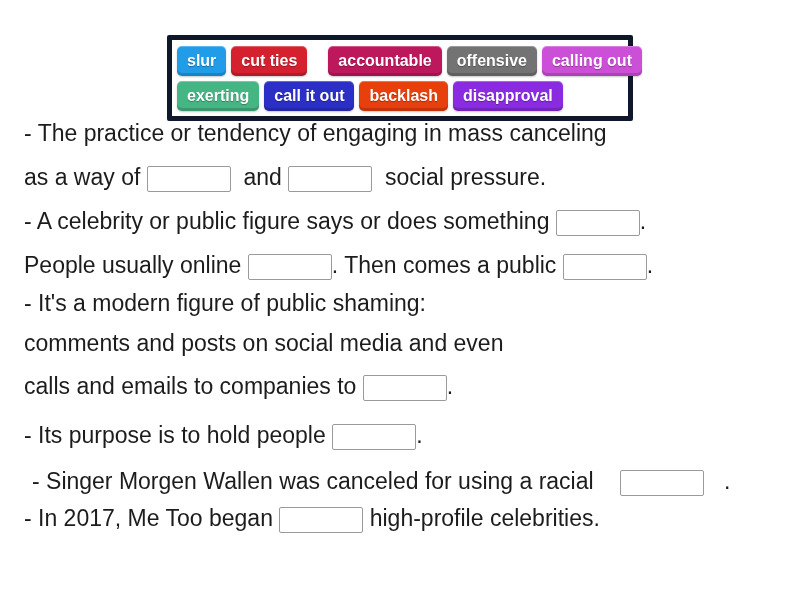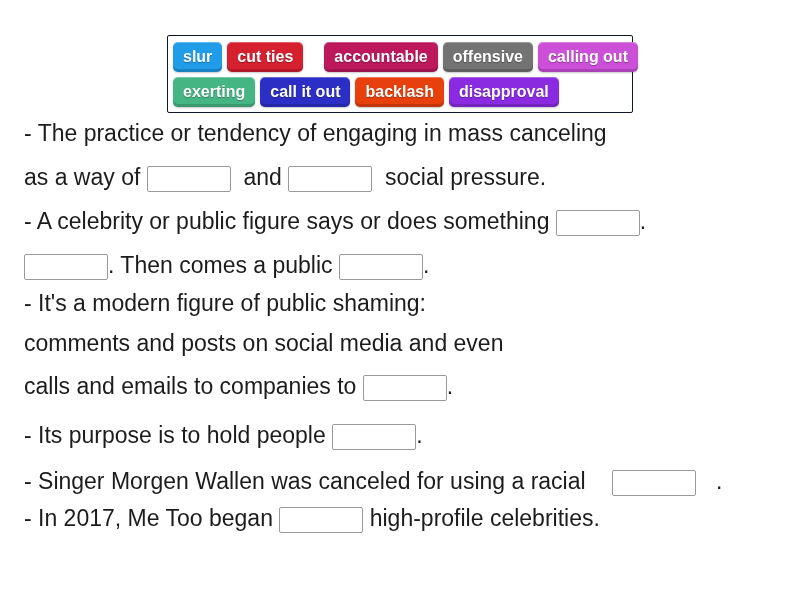--- a/index.html
+++ b/index.html
@@ -17,21 +17,21 @@
     position: relative;
   }
 
   
   #word-bank {
     position: absolute;
     left: 167px;
     top: 35px;
     width: 466px;
     box-sizing: border-box;
-    border: 1px solid #0f172a;
+    border: 5px solid #0f172a;
     background: #ffffff;
     padding: 6px 5px 5px 5px;
     border-radius: 2px;
   }
   .tile-row {
     display: flex;
     flex-direction: row;
     align-items: flex-start;
     gap: 5px;
     margin-bottom: 5px;
@@ -105,20 +105,20 @@
       <div class="tile" style="background: rgb(44, 47, 198);">call it out</div>
       <div class="tile" style="background: rgb(232, 64, 12);">backlash</div>
       <div class="tile" style="background: rgb(138, 43, 226);">disapproval</div>
     </div>
   </div>
 
 <div id="exercise-body">
     <div class="line" style="position: absolute; left: 0px; top: 0px;"><span class="line-text">- The practice or tendency of engaging in mass canceling</span></div>
     <div class="line" style="position: absolute; left: 0px; top: 44px;"><span class="line-text">as a way of </span><span class="blank" style="width: 84px;"></span><span class="line-text">  and </span><span class="blank" style="width: 84px;"></span><span class="line-text">  social pressure.</span></div>
     <div class="line" style="position: absolute; left: 0px; top: 88px;"><span class="line-text">- A celebrity or public figure says or does something </span><span class="blank" style="width: 84px;"></span><span class="line-text">.</span></div>
-    <div class="line" style="position: absolute; left: 0px; top: 132px;"><span class="blank" style="width: 84px;"></span><span class="line-text">. Then comes a public </span><span class="blank" style="width: 84px;"></span><span class="line-text">.</span></div>
+    <div class="line" style="position: absolute; left: 0px; top: 132px;"><span class="line-text">People usually online </span><span class="blank" style="width: 84px;"></span><span class="line-text">. Then comes a public </span><span class="blank" style="width: 84px;"></span><span class="line-text">.</span></div>
     <div class="line" style="position: absolute; left: 0px; top: 170px;"><span class="line-text">- It's a modern figure of public shaming:</span></div>
     <div class="line" style="position: absolute; left: 0px; top: 210px;"><span class="line-text">comments and posts on social media and even</span></div>
     <div class="line" style="position: absolute; left: 0px; top: 253px;"><span class="line-text">calls and emails to companies to </span><span class="blank" style="width: 84px;"></span><span class="line-text">.</span></div>
     <div class="line" style="position: absolute; left: 0px; top: 302px;"><span class="line-text">- Its purpose is to hold people </span><span class="blank" style="width: 84px;"></span><span class="line-text">.</span></div>
-    <div class="line" style="position: absolute; left: 0px; top: 348px; gap: 20px;"><span class="line-text">- Singer Morgen Wallen was canceled for using a racial </span><span class="blank" style="width: 84px;"></span><span class="line-text">.</span></div>
+    <div class="line" style="position: absolute; left: 8px; top: 348px; gap: 20px;"><span class="line-text">- Singer Morgen Wallen was canceled for using a racial </span><span class="blank" style="width: 84px;"></span><span class="line-text">.</span></div>
     <div class="line" style="position: absolute; left: 0px; top: 385px;"><span class="line-text">- In 2017, Me Too began </span><span class="blank" style="width: 84px;"></span><span class="line-text"> high-profile celebrities.</span></div>
   </div>
 
 </body></html>

